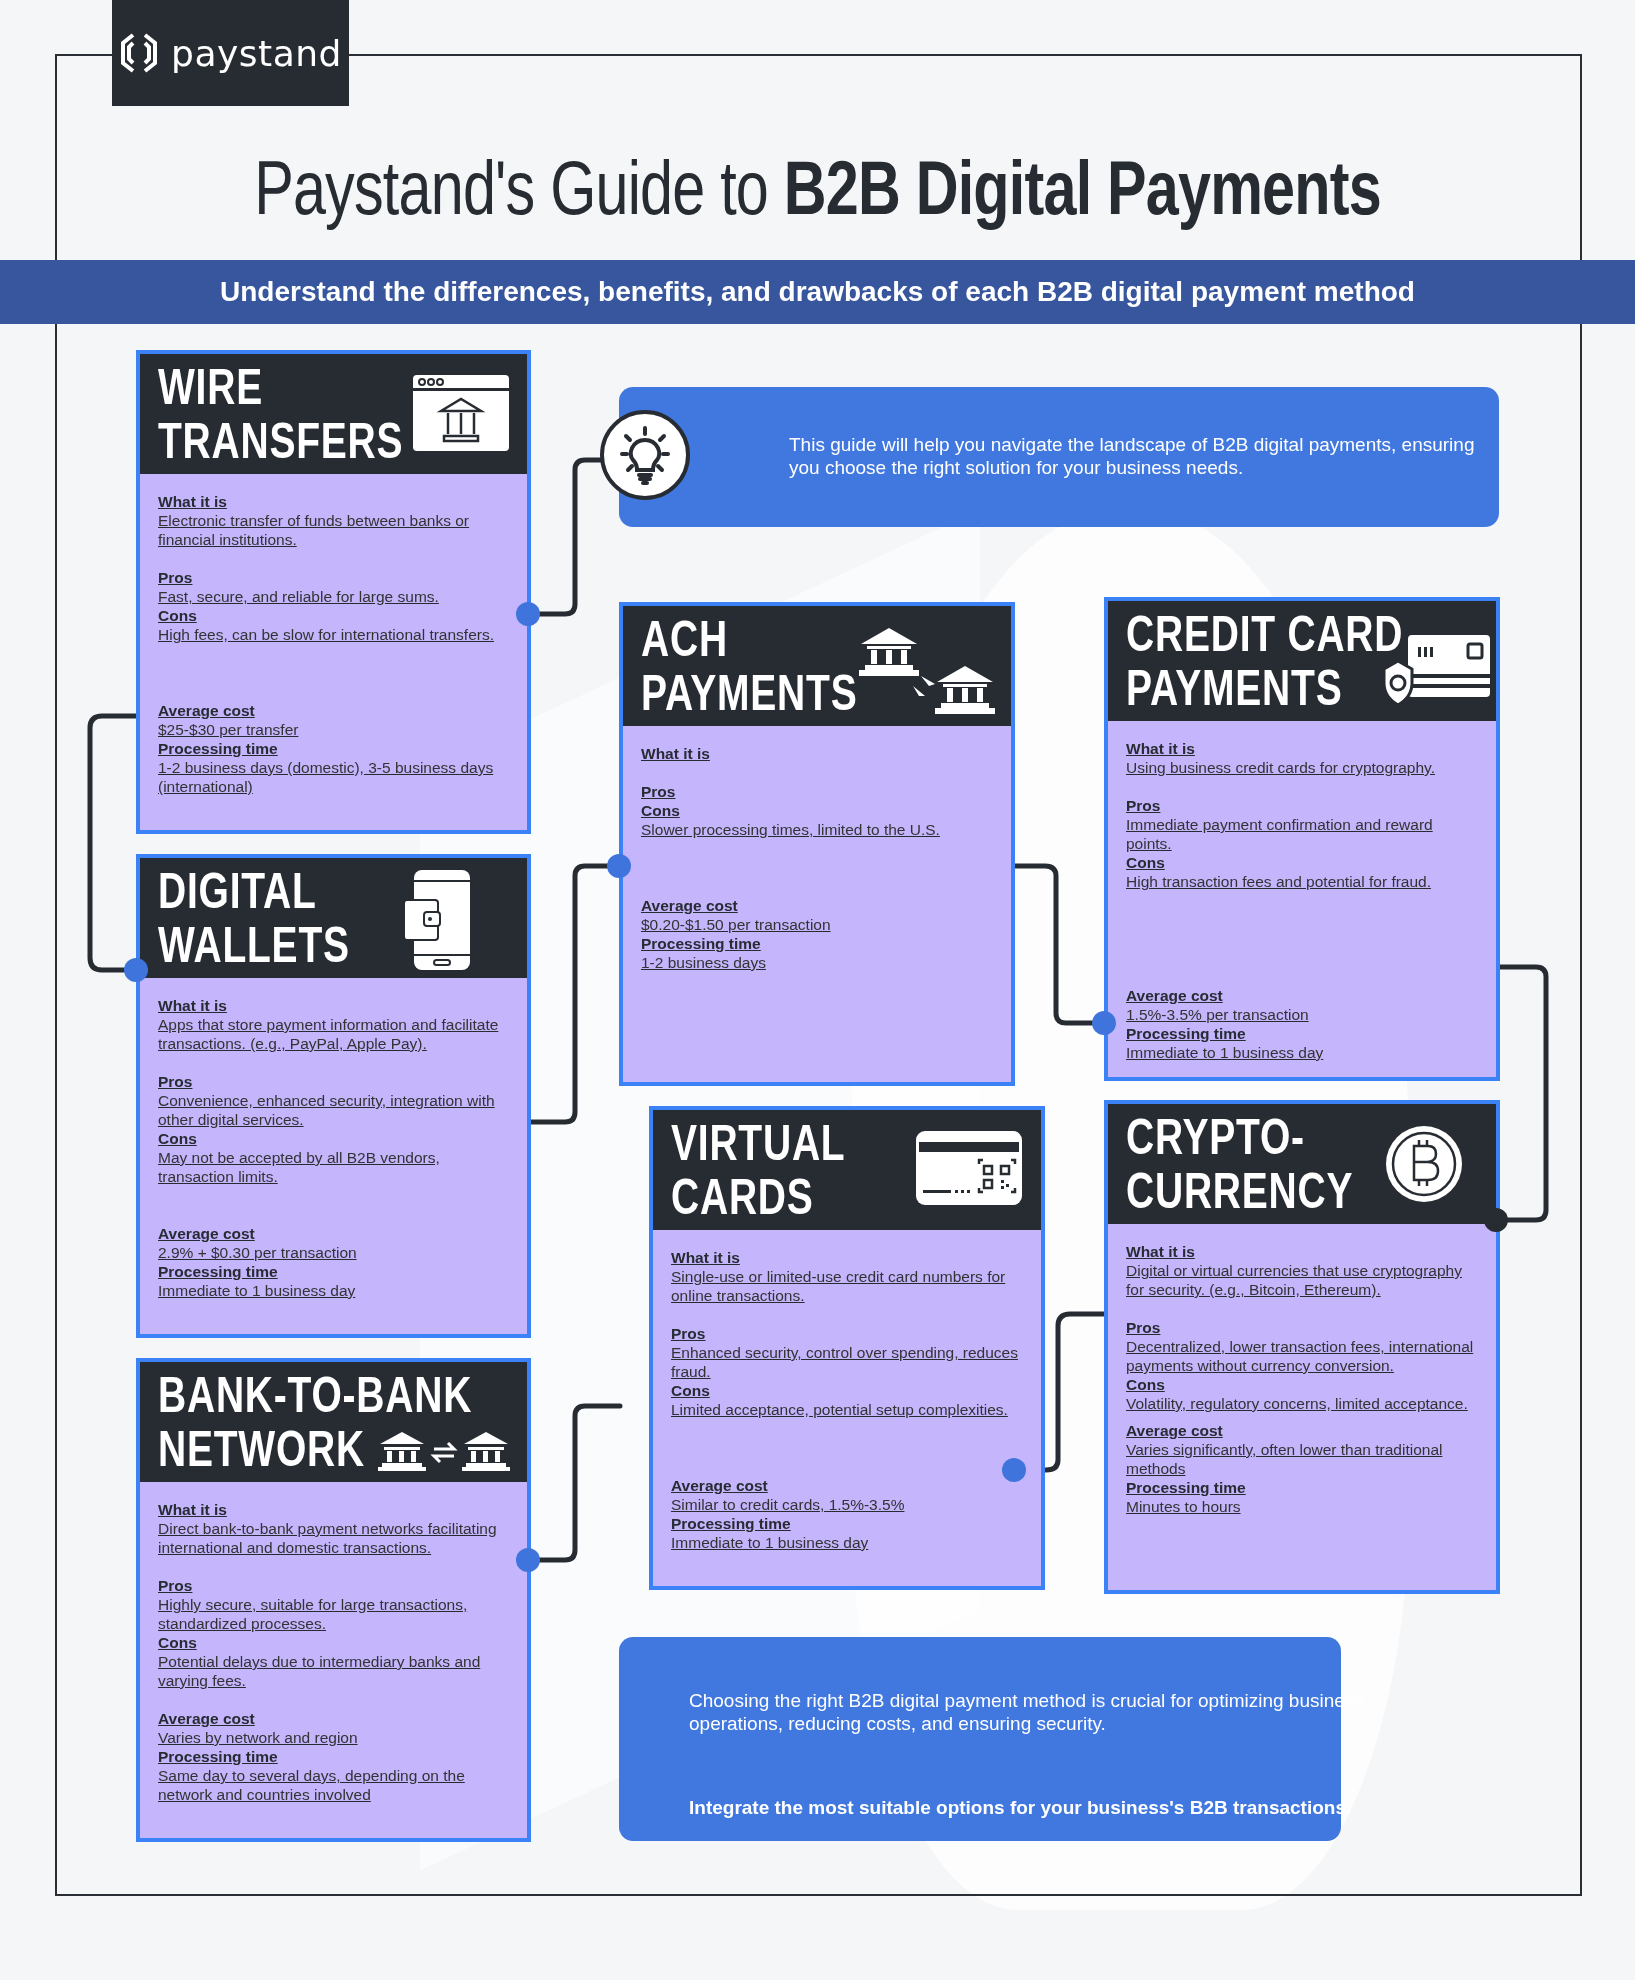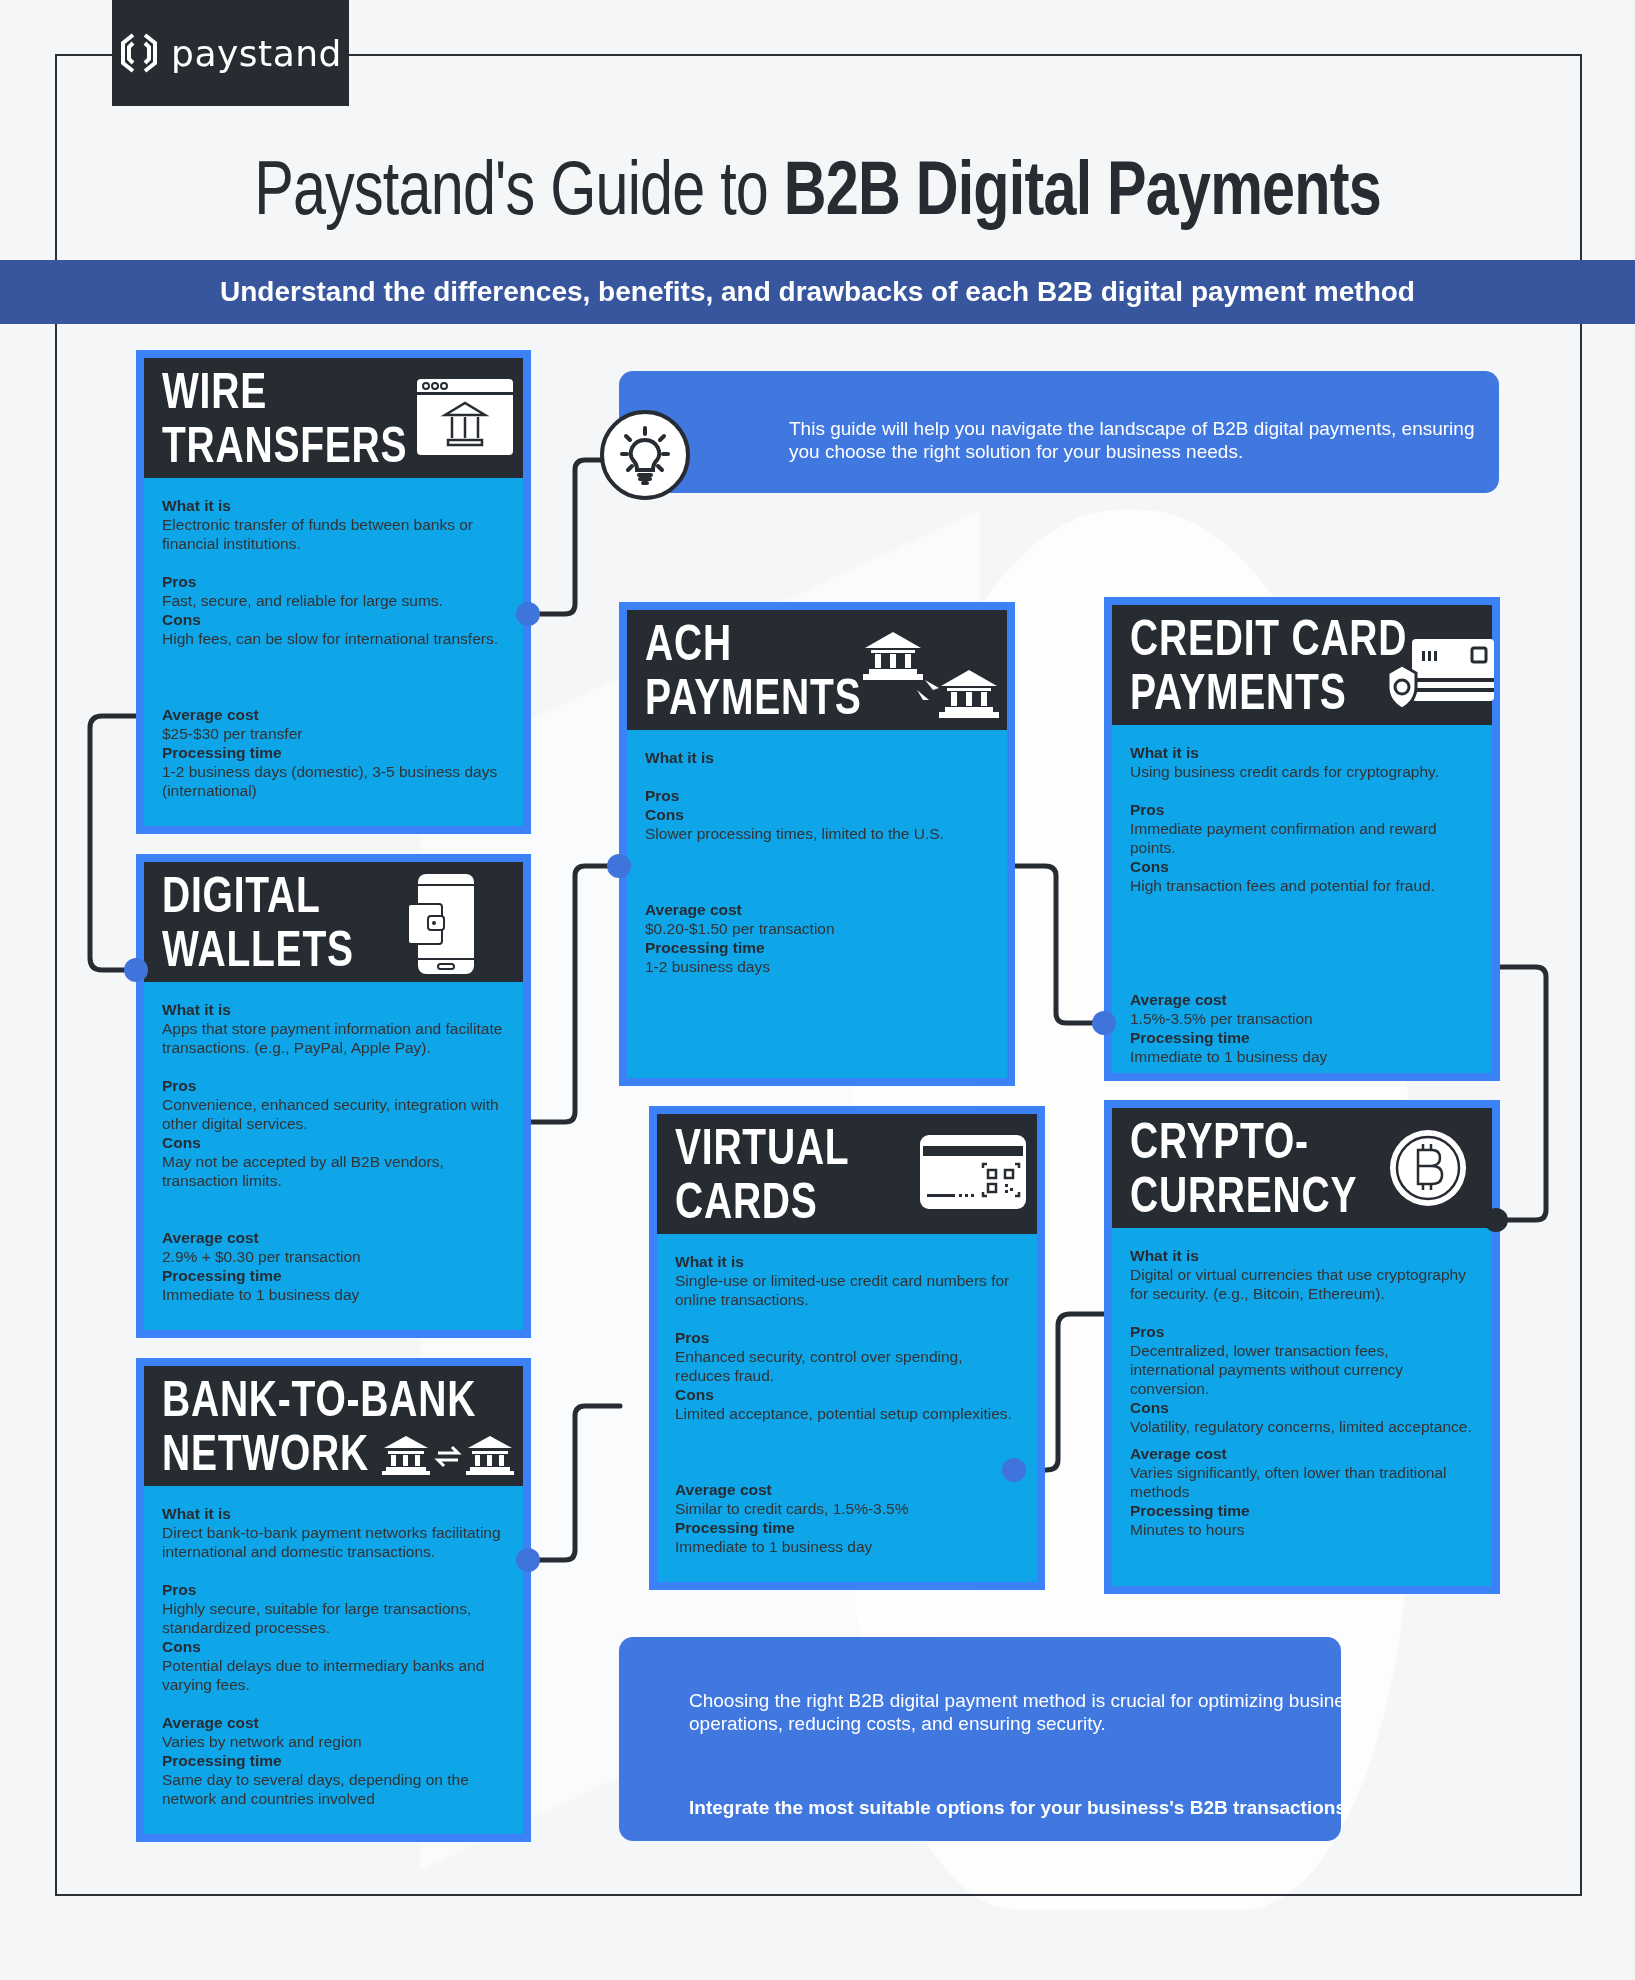--- a/index.html
+++ b/index.html
@@ -13,21 +13,21 @@
   .bgshape1 { position:absolute; left:850px; top:510px; width:560px; height:1400px; background:#ffffff; border-radius:48% 48% 30% 30%; opacity:.8; }
   .bgshape2 { position:absolute; left:420px; top:640px; width:560px; height:1100px; background:#ffffff; transform:skewY(-25deg); opacity:.5; }
   .logo-box { position:absolute; left:112px; top:0; width:237px; height:106px; background:#272c33; display:flex; align-items:center; justify-content:center; gap:12px; }
   .logo-text { color:#ffffff; font-size:36px; letter-spacing:.5px; font-family:"DejaVu Sans", sans-serif; }
   .title { position:absolute; left:0; width:1635px; top:138px; text-align:center; font-size:76px; line-height:100px; color:#272c33;
            font-family:"Liberation Sans Narrow","Liberation Sans", sans-serif; transform:scaleX(.78); transform-origin:center; letter-spacing:-1px; }
   .title .light { font-weight:300; }
   .title .bold { font-weight:700; }
   .subbar { position:absolute; left:0; top:260px; width:1635px; height:64px; background:#37569e; display:flex; align-items:center; justify-content:center; }
   .subbar span { color:#ffffff; font-weight:700; font-size:28px; }
-  .card { position:absolute; background:#0ea5e9; border:8px solid #3b82f6; box-sizing:border-box; }
+  .card { position:absolute; background:#c4b5fd; border:4px solid #3b82f6; box-sizing:border-box;text-decoration:underline; }
   .card .head { background:#272c33; position:relative; }
   .card .head .ttl { position:absolute; left:18px; top:6px; color:#ffffff; font-weight:700; font-size:50px; line-height:54px;
            font-family:"Liberation Sans Narrow","Liberation Sans", sans-serif; transform:scaleX(.78); transform-origin:left top; white-space:pre; letter-spacing:1px; }
   .card .head .ico { position:absolute; }
   .card .body { padding:18px 18px 0 18px; font-size:15.5px; line-height:19px; color:#333; }
   .card .body .lbl { font-weight:700; color:#272c33; display:block; }
   .card .body .val { display:block; }
   .card .body .gap { height:19px; }
   .callout { position:absolute; background:#4078e0; border-radius:14px; color:#fff; }
   .dot { position:absolute; width:24px; height:24px; border-radius:50%; background:#3e74dc; }
@@ -71,21 +71,21 @@
   </svg>
   <span class="logo-text">paystand</span>
 </div>
 
 <div class="title"><span class="light">Paystand's Guide to </span><span class="bold">B2B Digital Payments</span></div>
 
 <div class="subbar">
   <span>Understand the differences, benefits, and drawbacks of each B2B digital payment method</span>
 </div>
 
-<div class="callout" style="left:619px;top:371px;width:880px;height:122px;">
+<div class="callout" style="left:619px;top:387px;width:880px;height:140px;">
   <div style="position:absolute;left:170px;top:46px;width:700px;font-size:19px;line-height:23px;">This guide will help you navigate the landscape of B2B digital payments, ensuring you choose the right solution for your business needs.</div>
 </div>
 <div style="position:absolute;left:600px;top:410px;width:90px;height:90px;border-radius:50%;background:#fff;border:4px solid #272c33;box-sizing:border-box;">
   <svg width="82" height="82" viewBox="0 0 82 82" style="position:absolute;left:0;top:0;">
     <g fill="none" stroke="#272c33" stroke-width="4" stroke-linecap="round">
       <path d="M41 14 V20"></path>
         <path d="M22 22 L26 26"></path>
         <path d="M60 22 L56 26"></path>
         <path d="M18 40 H23"></path>
         <path d="M59 40 H64"></path>

